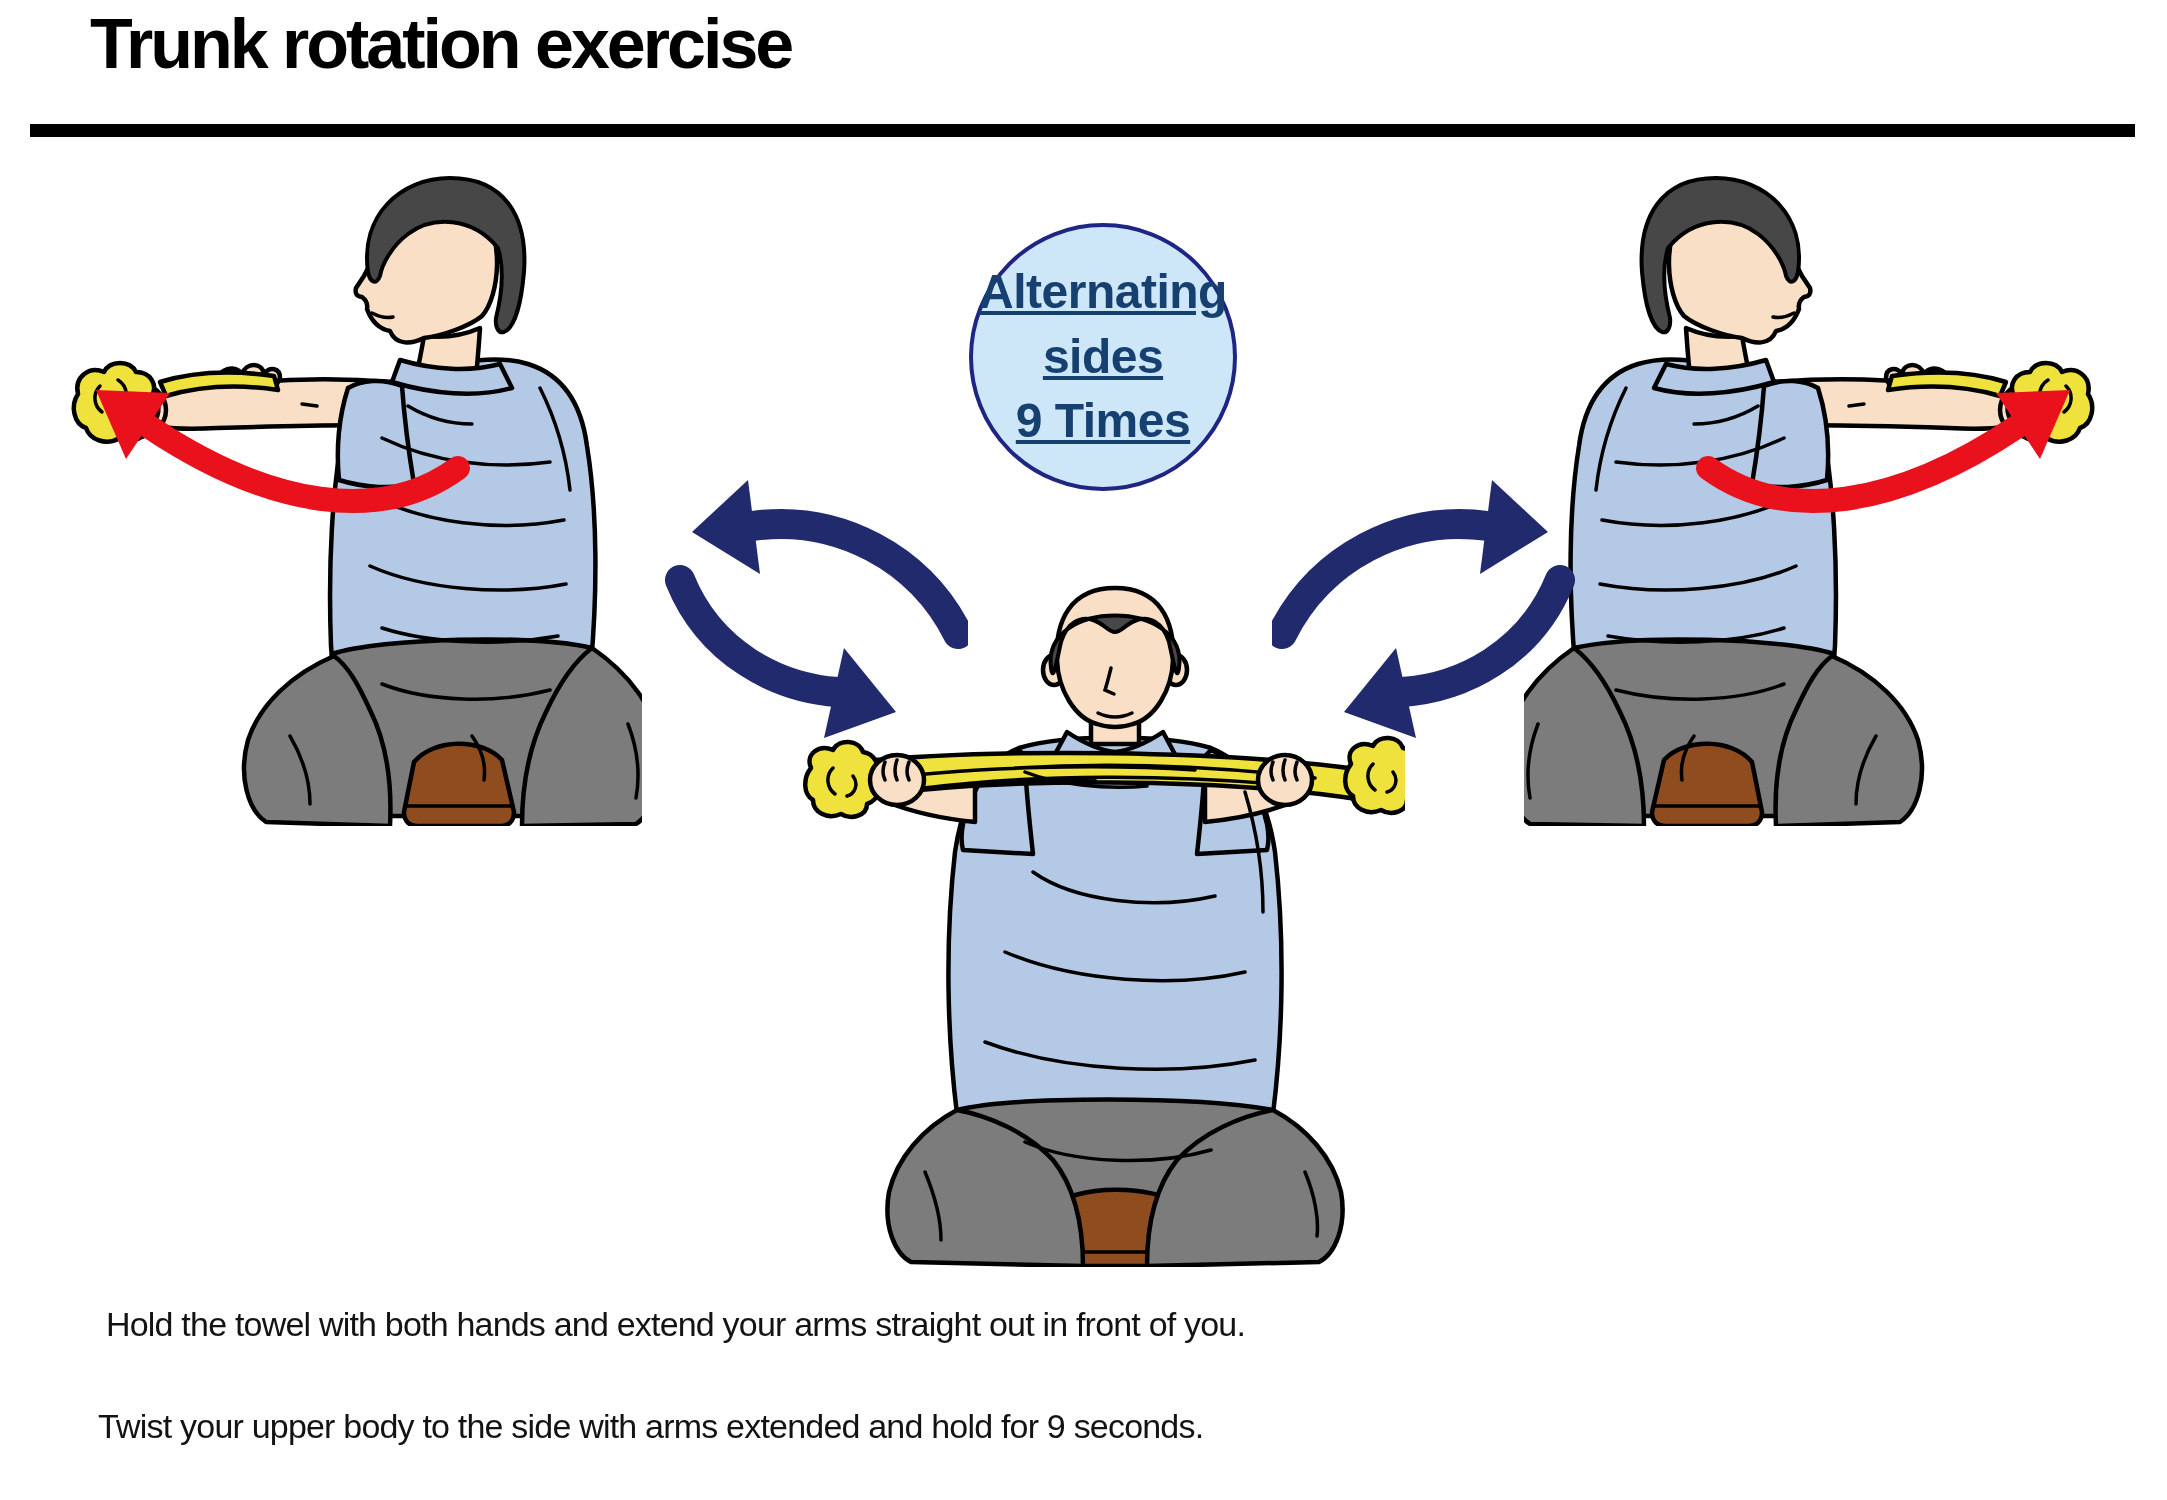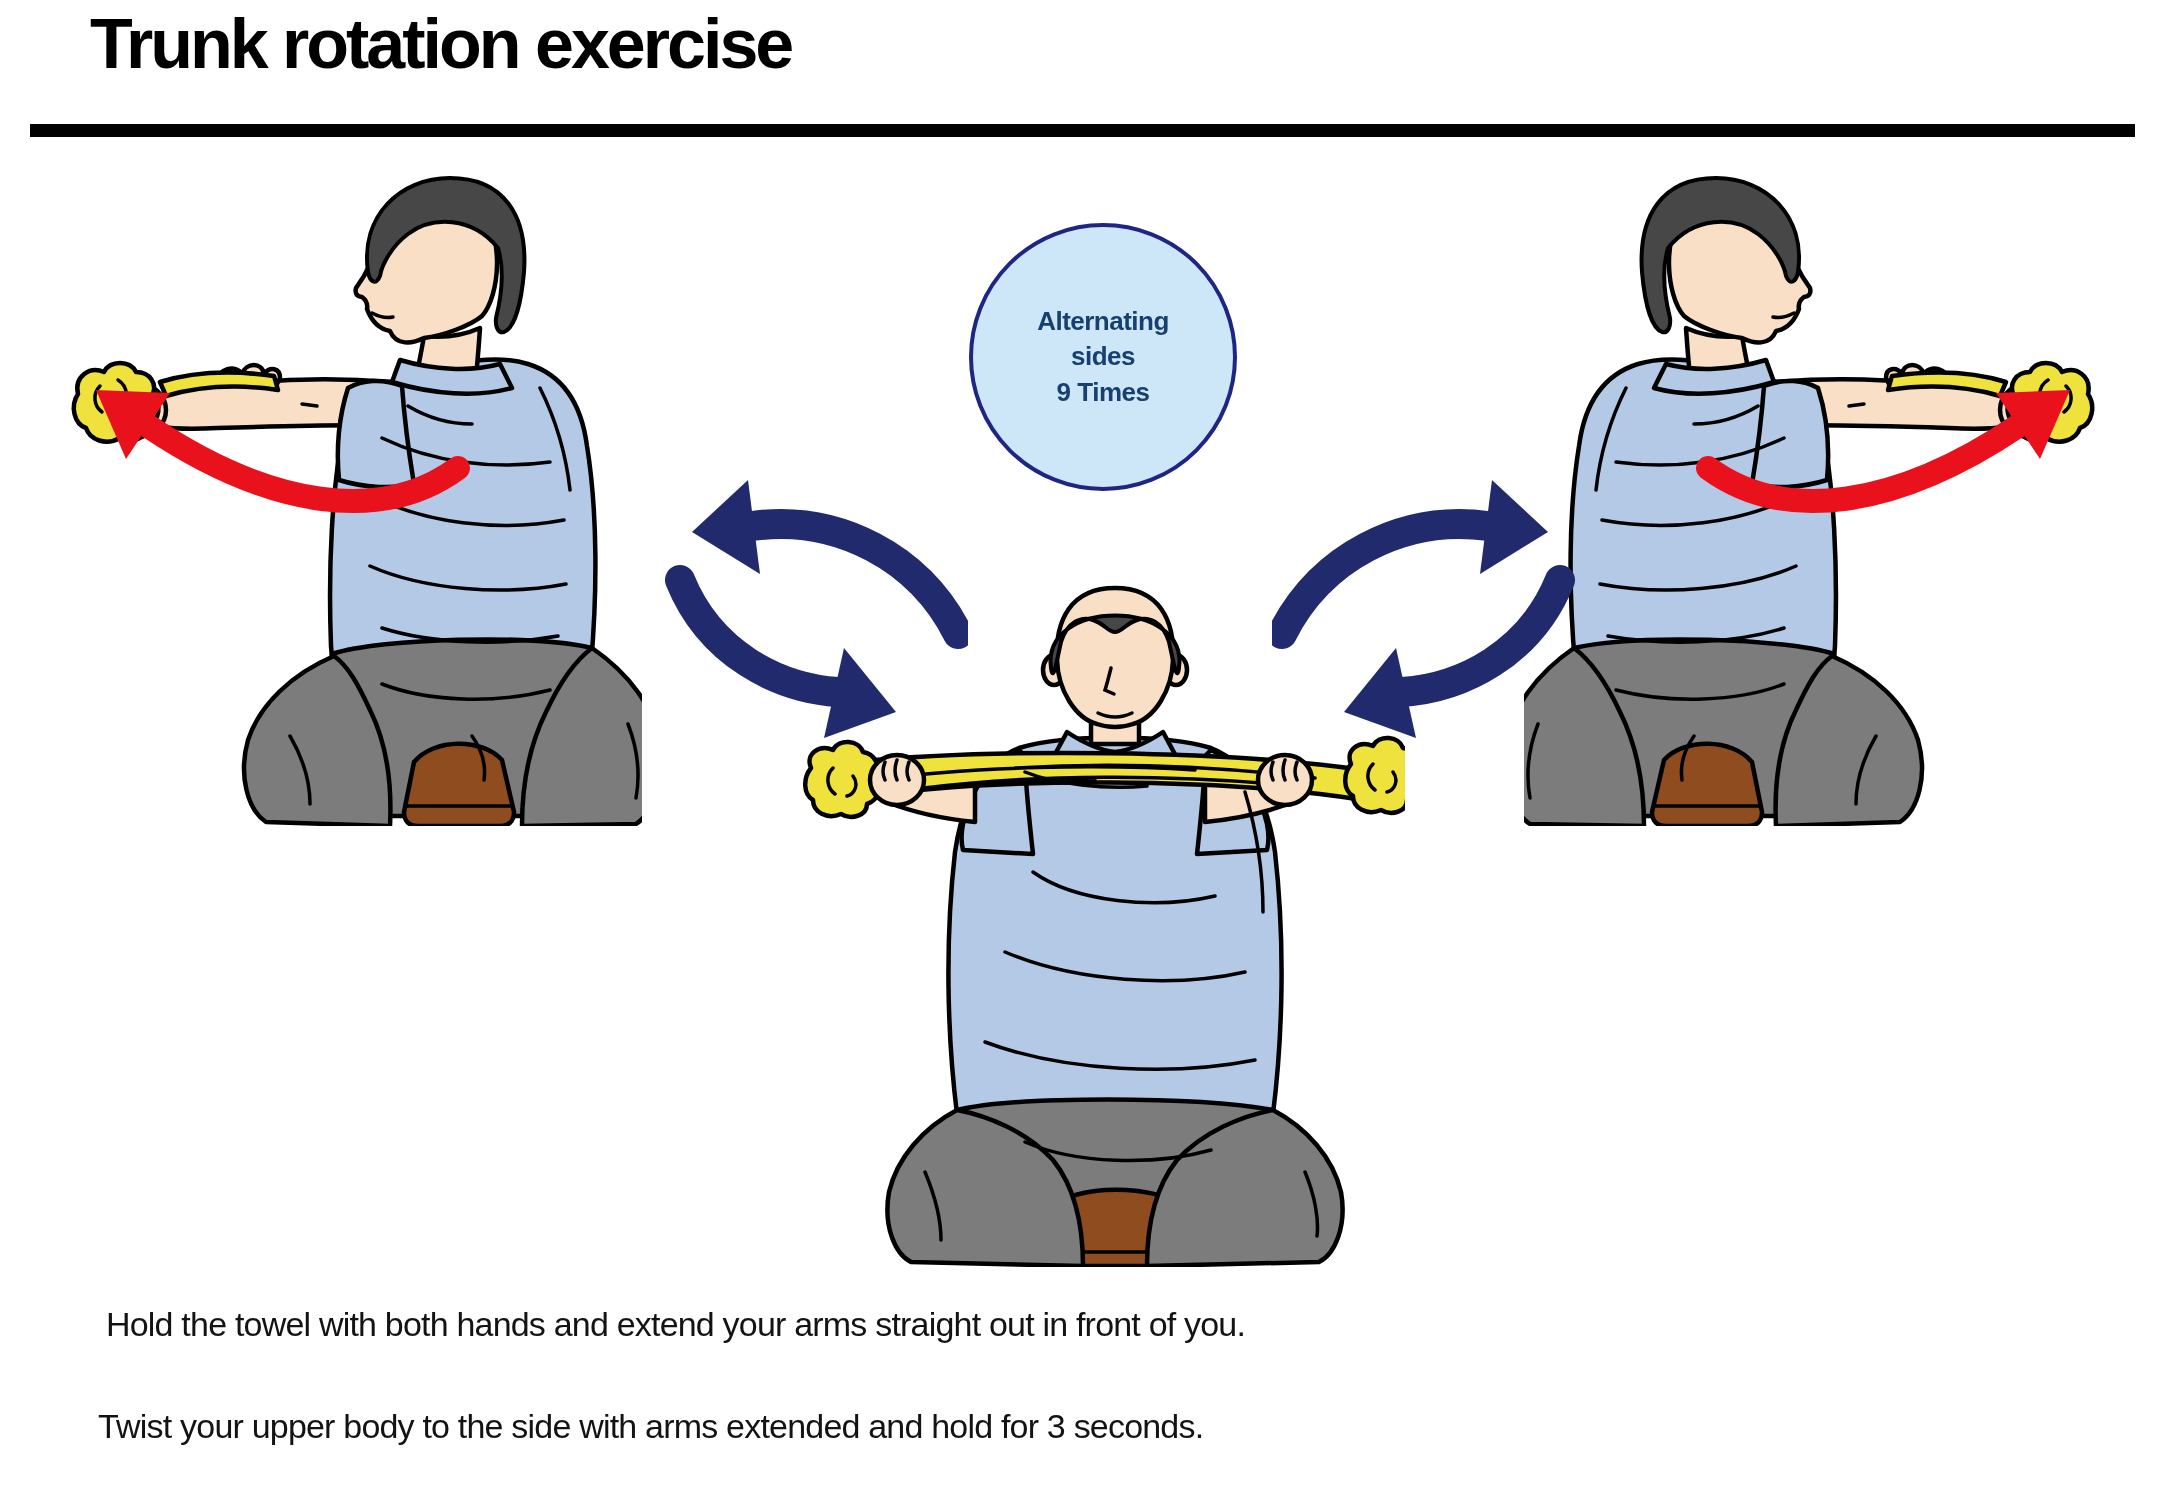--- a/index.html
+++ b/index.html
@@ -22,22 +22,22 @@
     background:var(--c-outline);
   }
   .badge{
     position:absolute; left:969px; top:223px; width:268px; height:268px;
     border-radius:50%; background:var(--c-badge-fill);
     border:4px solid var(--c-badge-border);
     display:flex; flex-direction:column; align-items:center; justify-content:center;
     box-sizing:border-box;
   }
   .badge div{
-    color:var(--c-badge-text); font-size:26px; font-weight:700;
-    letter-spacing:-0.5px; line-height:1.35; text-align:center; white-space:nowrap;
+    color:var(--c-badge-text); font-size:48px; font-weight:700;
+    letter-spacing:-0.5px; line-height:1.35; text-align:center; white-space:nowrap;text-decoration:underline;
   }
   .instr{
     position:absolute; font-size:34px; letter-spacing:-0.8px; color:var(--c-text);
     white-space:nowrap; line-height:64px;
   }
   .instr1{ left:106px; top:1292px; }
   .instr2{ left:98px;  top:1394px; }
   .fig{ position:absolute; }
 
   
@@ -233,15 +233,15 @@
     </g>
   </svg>
 
   <div class="badge">
     <div>Alternating</div>
     <div>sides</div>
     <div>9 Times</div>
   </div>
 
   <div class="instr instr1">Hold the towel with both hands and extend your arms straight out in front of you.</div>
-  <div class="instr instr2">Twist your upper body to the side with arms extended and hold for 3 seconds.</div>
+  <div class="instr instr2">Twist your upper body to the side with arms extended and hold for 9 seconds.</div>
 
 </div>
 
 </body></html>

